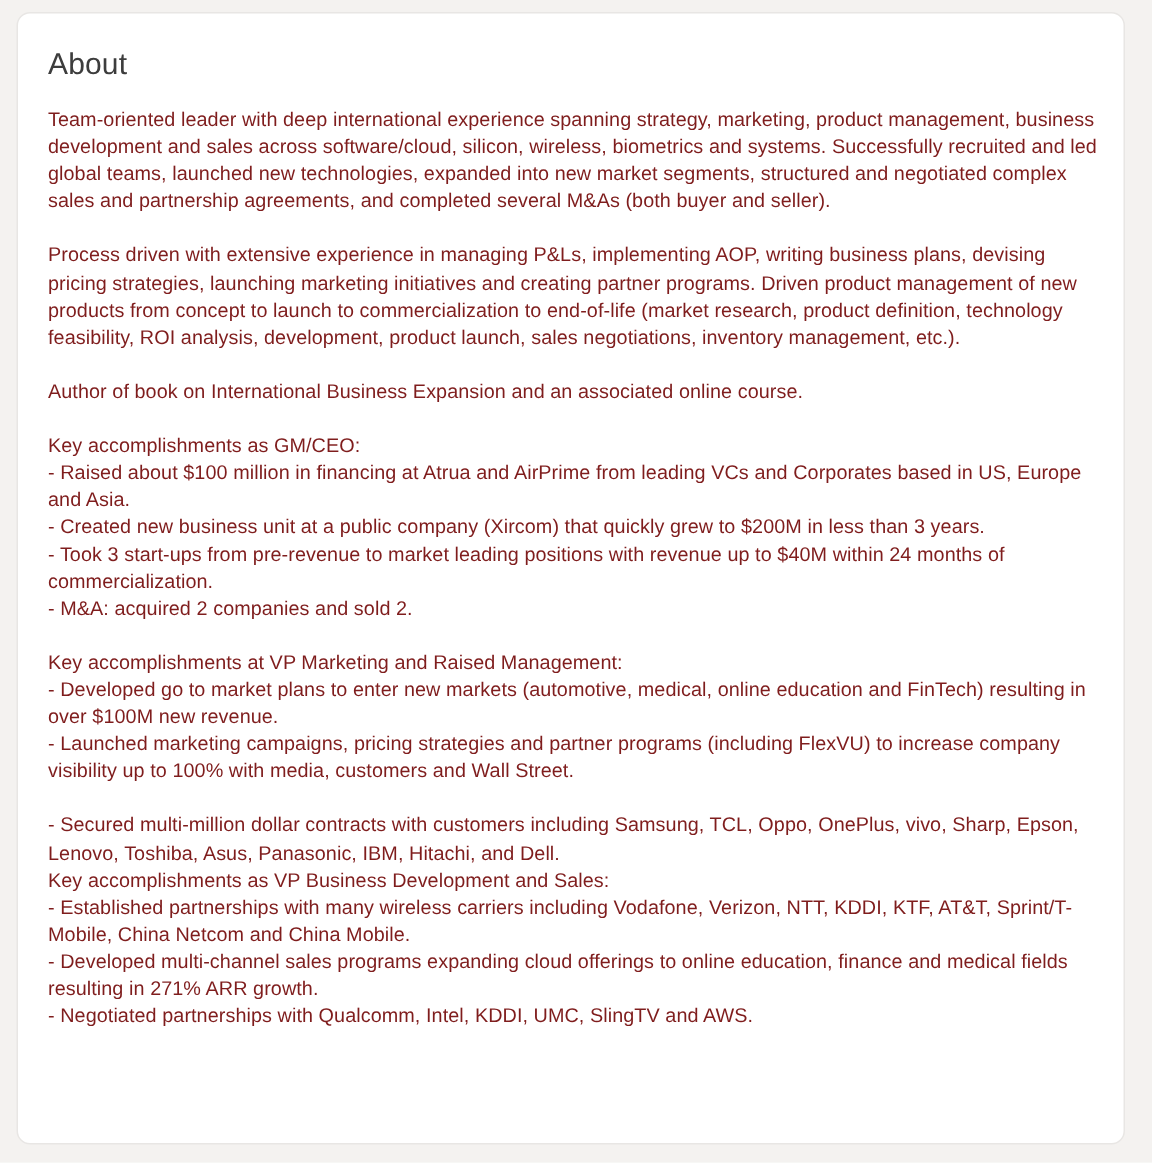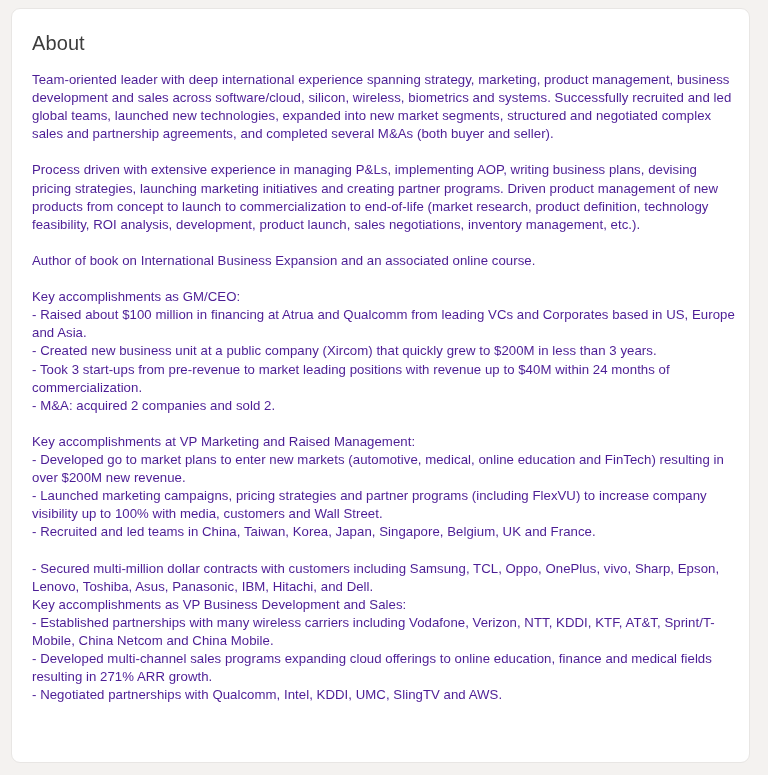--- a/index.html
+++ b/index.html
@@ -41,21 +41,21 @@
     font-size: 20px;
     font-weight: 400;
     color: #3d3d3d;
     letter-spacing: 0.1px;
     margin: 0 0 16px 0;
     line-height: 1.2;
   }
   .about-body {
     font-size: 13.2px;
     line-height: 18.1px;
-    color: #4c1d95;
+    color: #7f1d1d;
     letter-spacing: 0.05px;
     max-width: 705px;
   }
   .about-block {
     margin: 0 0 18.1px 0;
   }
   .about-block:last-child {
     margin-bottom: 0;
   }
   .about-line {
@@ -75,30 +75,29 @@
             <p class="about-line">Team-oriented leader with deep international experience spanning strategy, marketing, product management, business development and sales across software/cloud, silicon, wireless, biometrics and systems. Successfully recruited and led global teams, launched new technologies, expanded into new market segments, structured and negotiated complex sales and partnership agreements, and completed several M&amp;As (both buyer and seller).</p>
           </div>
           <div class="about-block">
             <p class="about-line">Process driven with extensive experience in managing P&amp;Ls, implementing AOP, writing business plans, devising pricing strategies, launching marketing initiatives and creating partner programs. Driven product management of new products from concept to launch to commercialization to end-of-life (market research, product definition, technology feasibility, ROI analysis, development, product launch, sales negotiations, inventory management, etc.).</p>
           </div>
           <div class="about-block">
             <p class="about-line">Author of book on International Business Expansion and an associated online course.</p>
           </div>
           <div class="about-block">
             <p class="about-line">Key accomplishments as GM/CEO:</p>
-            <p class="about-line">- Raised about $100 million in financing at Atrua and Qualcomm from leading VCs and Corporates based in US, Europe and Asia.</p>
+            <p class="about-line">- Raised about $100 million in financing at Atrua and AirPrime from leading VCs and Corporates based in US, Europe and Asia.</p>
             <p class="about-line">- Created new business unit at a public company (Xircom) that quickly grew to $200M in less than 3 years.</p>
             <p class="about-line">- Took 3 start-ups from pre-revenue to market leading positions with revenue up to $40M within 24 months of commercialization.</p>
             <p class="about-line">- M&amp;A: acquired 2 companies and sold 2.</p>
           </div>
           <div class="about-block">
             <p class="about-line">Key accomplishments at VP Marketing and Raised Management:</p>
-            <p class="about-line">- Developed go to market plans to enter new markets (automotive, medical, online education and FinTech) resulting in over $200M new revenue.</p>
+            <p class="about-line">- Developed go to market plans to enter new markets (automotive, medical, online education and FinTech) resulting in over $100M new revenue.</p>
             <p class="about-line">- Launched marketing campaigns, pricing strategies and partner programs (including FlexVU) to increase company visibility up to 100% with media, customers and Wall Street.</p>
-            <p class="about-line">- Recruited and led teams in China, Taiwan, Korea, Japan, Singapore, Belgium, UK and France.</p>
           </div>
           <div class="about-block">
             <p class="about-line">- Secured multi-million dollar contracts with customers including Samsung, TCL, Oppo, OnePlus, vivo, Sharp, Epson, Lenovo, Toshiba, Asus, Panasonic, IBM, Hitachi, and Dell.</p>
             <p class="about-line">Key accomplishments as VP Business Development and Sales:</p>
             <p class="about-line">- Established partnerships with many wireless carriers including Vodafone, Verizon, NTT, KDDI, KTF, AT&amp;T, Sprint/T-Mobile, China Netcom and China Mobile.</p>
             <p class="about-line">- Developed multi-channel sales programs expanding cloud offerings to online education, finance and medical fields resulting in 271% ARR growth.</p>
             <p class="about-line">- Negotiated partnerships with Qualcomm, Intel, KDDI, UMC, SlingTV and AWS.</p>
           </div>
         </div>
     </div>

